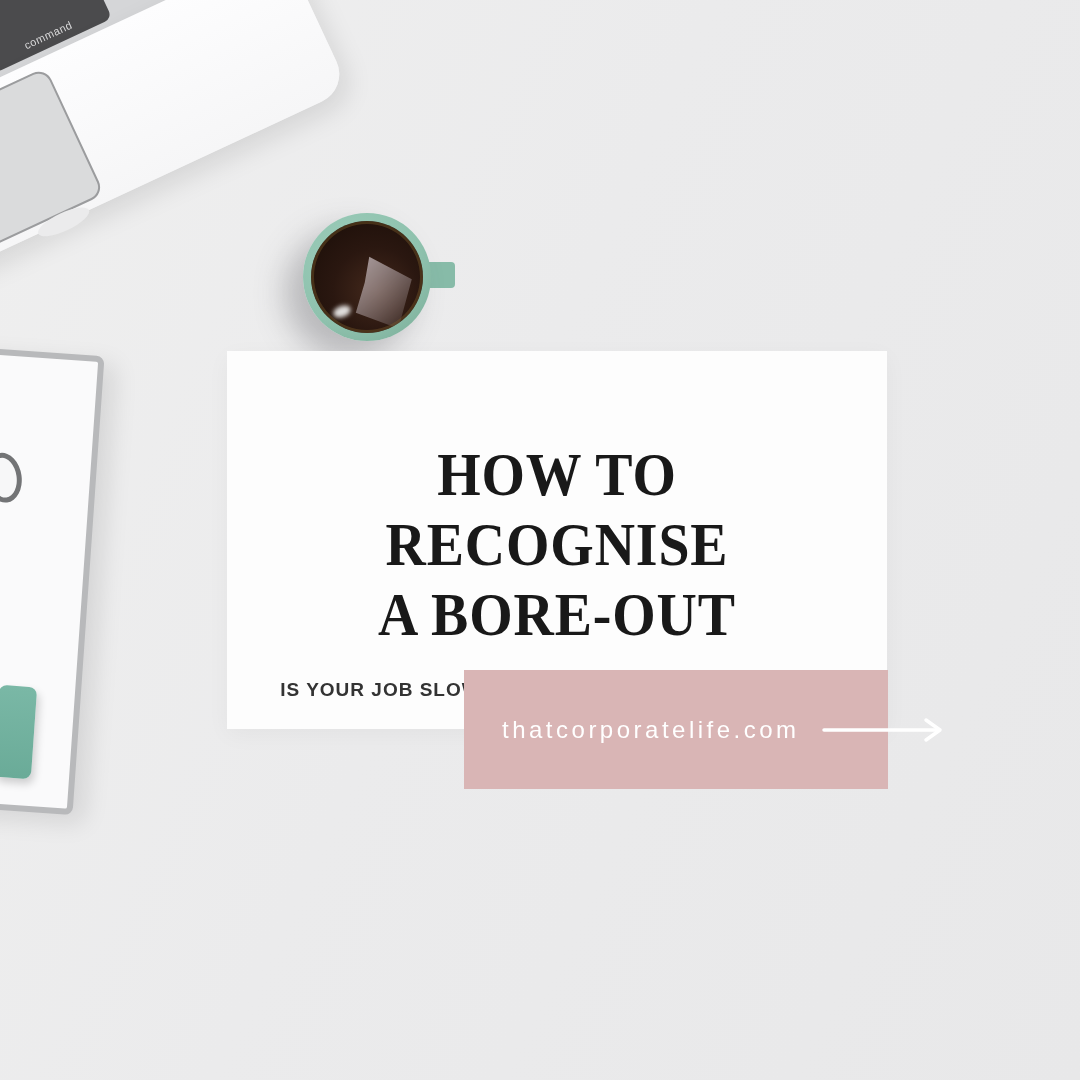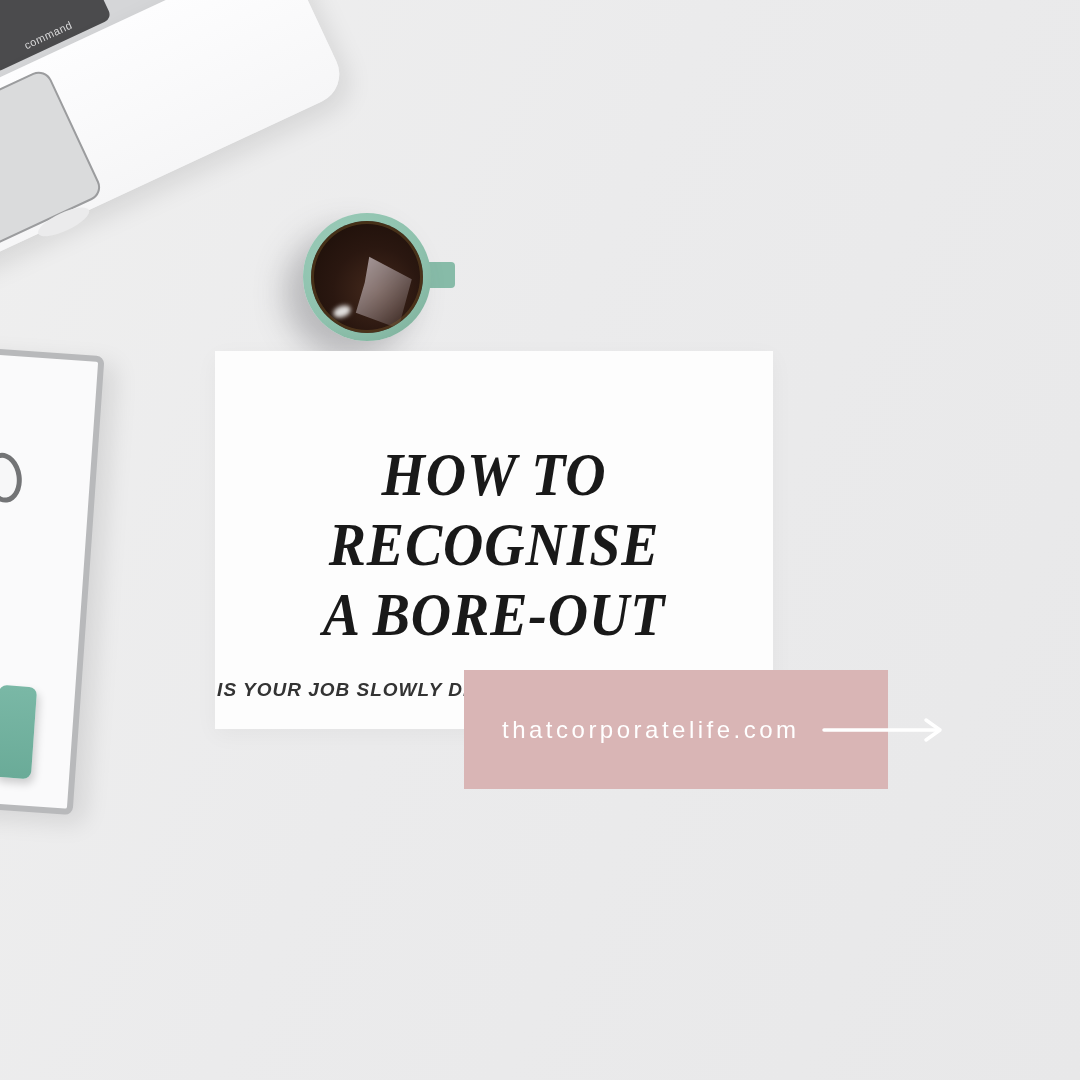--- a/index.html
+++ b/index.html
@@ -80,22 +80,22 @@
       radial-gradient(circle 4px at 24% 84%, #241505 40%, #7c5c2e 60%, transparent 72%),
       radial-gradient(circle 4px at 12% 62%, #241505 40%, #7c5c2e 60%, transparent 72%),
       radial-gradient(circle 4px at 12% 40%, #241505 40%, #7c5c2e 60%, transparent 72%),
       radial-gradient(circle 4px at 26% 18%, #241505 40%, #7c5c2e 60%, transparent 72%),
       radial-gradient(circle 5px at 48% 9%, #2a1a08 40%, #8a6836 62%, transparent 72%),
       radial-gradient(circle 5px at 68% 13%, #2a1a08 40%, #8a6836 62%, transparent 72%);
   }
 
   
   .title-card{
-    position:absolute;left:215px;top:351px;width:558px;height:378px;background:#fdfdfd;
-    text-align:center;box-shadow:0 6px 22px rgba(0,0,0,0.04);font-style:italic;
+    position:absolute;left:227px;top:351px;width:660px;height:378px;background:#fdfdfd;
+    text-align:center;box-shadow:0 6px 22px rgba(0,0,0,0.04);
   }
   .card-title{
     margin-top:88px;font-family:"Liberation Serif",serif;font-weight:700;
     font-size:62px;line-height:70px;letter-spacing:1px;color:#191919;
     transform:scaleX(0.9);
   }
   .card-subtitle{
     margin-top:30px;font-weight:700;font-size:19px;letter-spacing:1px;color:#333333;
   }
 

